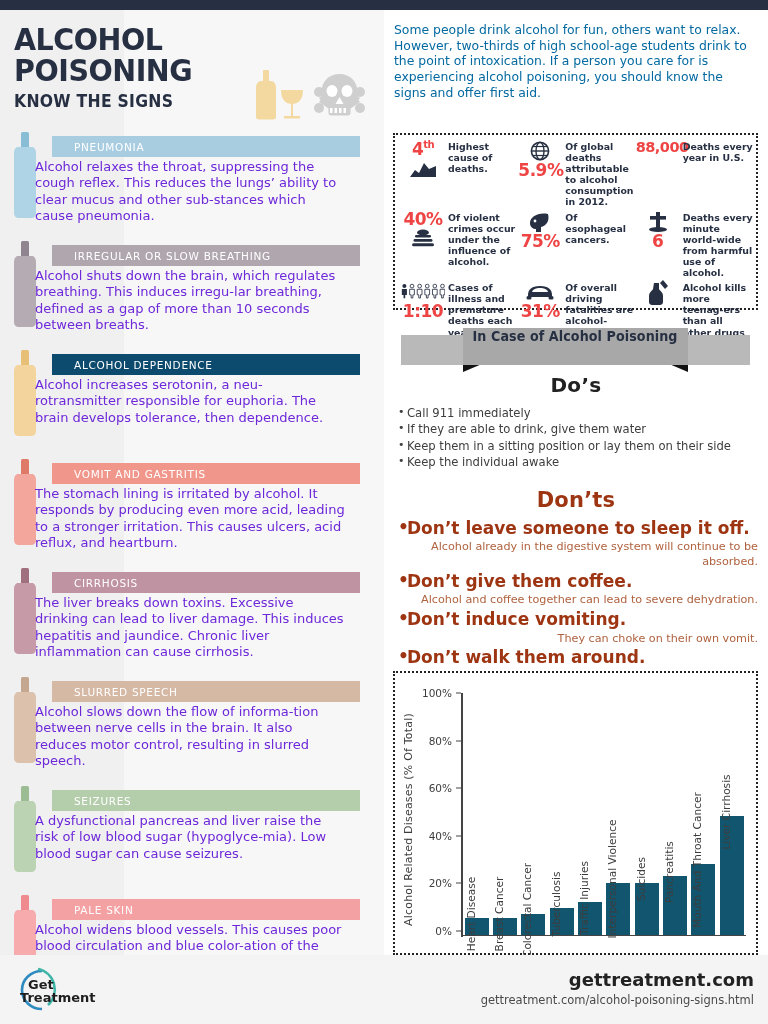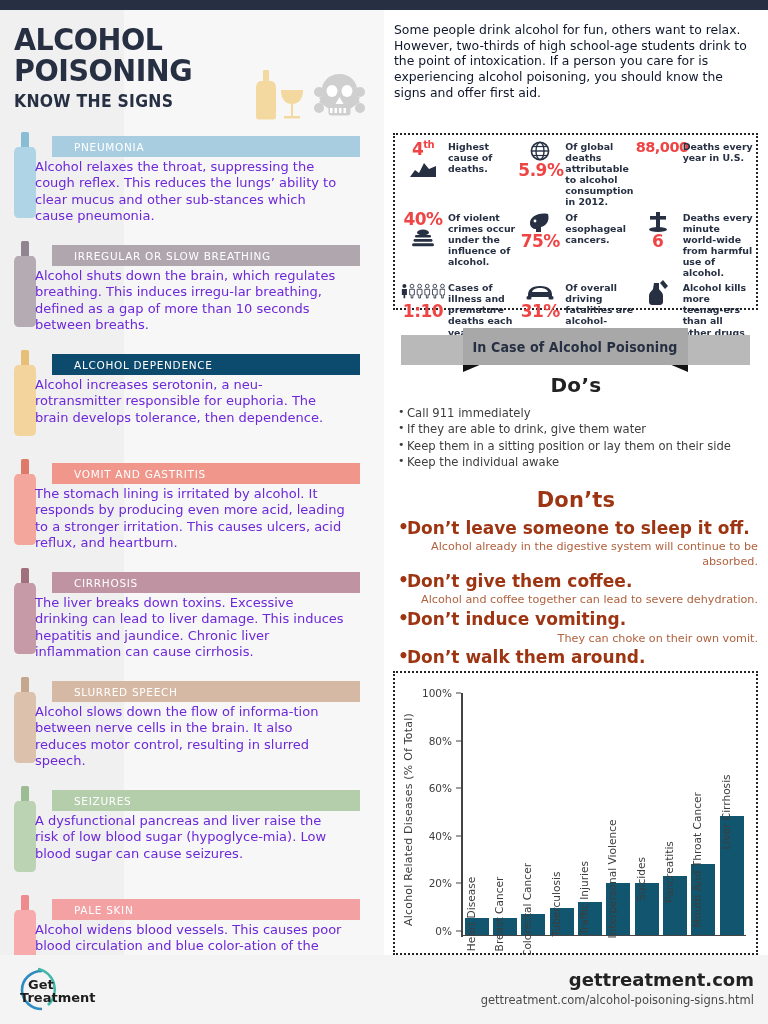--- a/index.html
+++ b/index.html
@@ -49,21 +49,21 @@
   .sec-body {
     position:absolute; left:35px; top:29px; width:312px;
     font-size:13px; line-height:1.26; color:#6d28d9;
   }
 
   
   .right-col { position:absolute; left:384px; top:10px; width:384px; height:945px; background:#fff; }
 
   .intro {
     position:absolute; left:10px; top:12px; width:364px;
-    font-size:12.4px; line-height:1.26; color:#0f172a;
+    font-size:12.4px; line-height:1.26; color:#0369a1;
   }
 
   .stats-box {
     position:absolute; left:9px; top:123px; width:365px; height:177px;
     border:2px dotted #222;
     padding:5px 3px 0 6px;
   }
   .stats-grid { display:flex; flex-wrap:wrap; }
   .stat { width:33.33%; display:flex; align-items:flex-start; margin-bottom:3px; }
   .stat-left { width:44px; flex:0 0 44px; text-align:center; }
@@ -81,21 +81,21 @@
   }
 
   
   .ribbon-wrap { position:absolute; left:9px; top:318px; width:365px; height:42px; }
   .ribbon-tail { position:absolute; top:7px; width:72px; height:30px; background:#b9b9b9; }
   .ribbon-tail.l { left:8px; }
   .ribbon-tail.r { right:8px; }
   .ribbon-fold { position:absolute; top:33px; width:26px; height:11px; }
   .ribbon-center {
     position:absolute; left:70px; top:0px; width:225px; height:37px;
-    background:#a8a8a8; display:flex; align-items:center; justify-content:center;
+    background:#a8a8a8; display:flex; align-items:flex-start; justify-content:center;
   }
   .ribbon-center span {
     font-size:13.5px; font-weight:bold; color:#273043; letter-spacing:0.1px;
     transform: scaleX(0.94);
   }
 
   .dos-title {
     position:absolute; left:0; top:363px; width:384px; text-align:center;
     font-size:20px; font-weight:bold; color:#222; letter-spacing:0.3px;
   }

